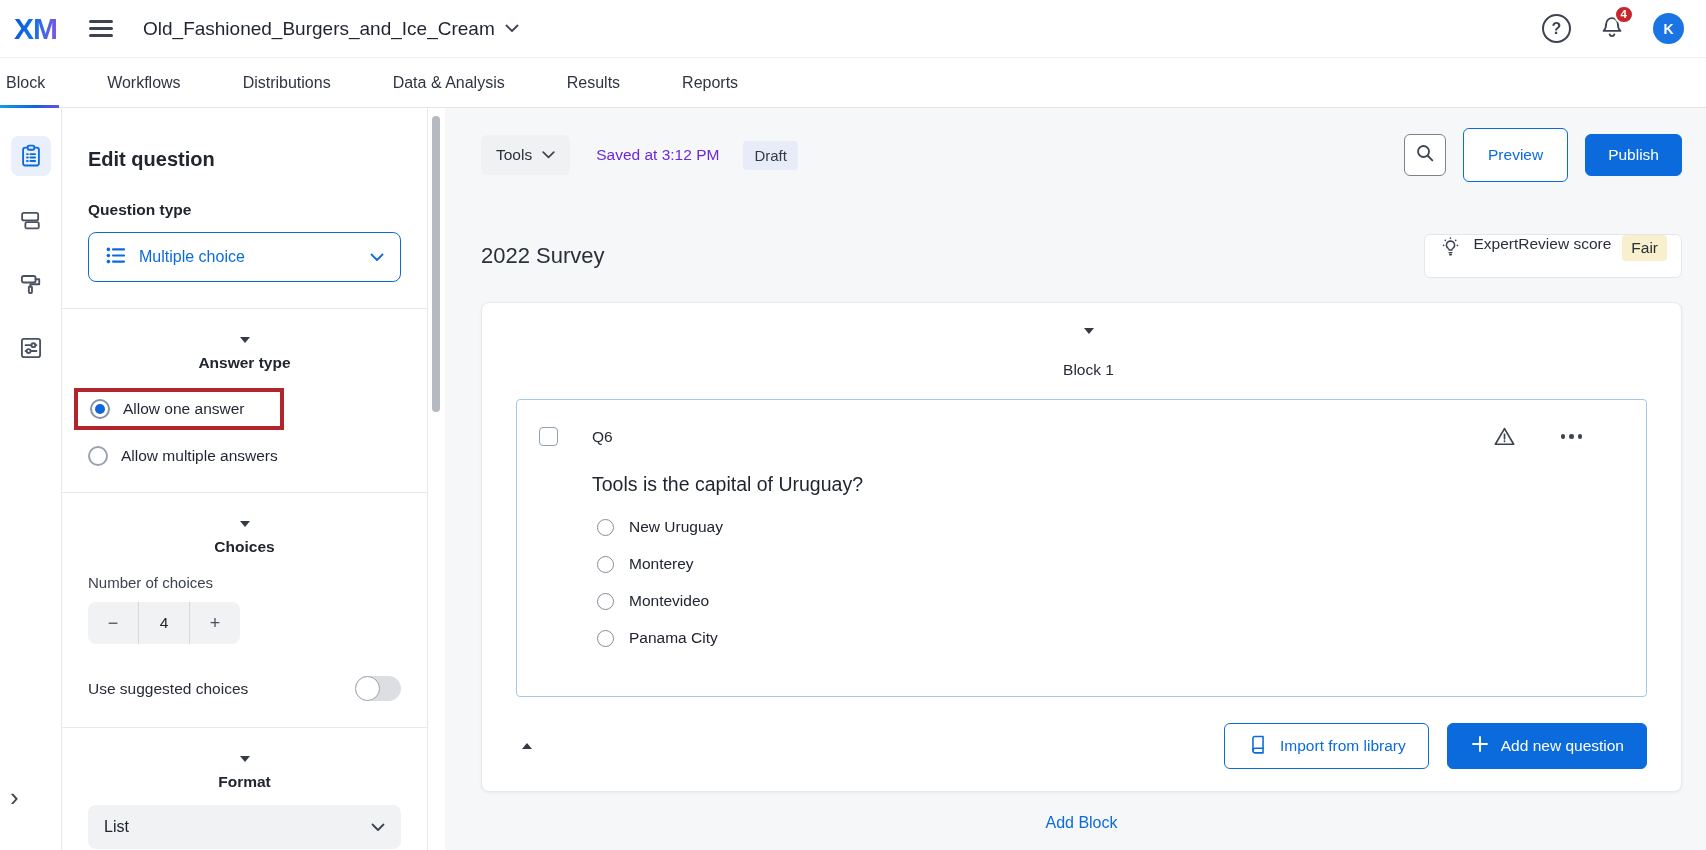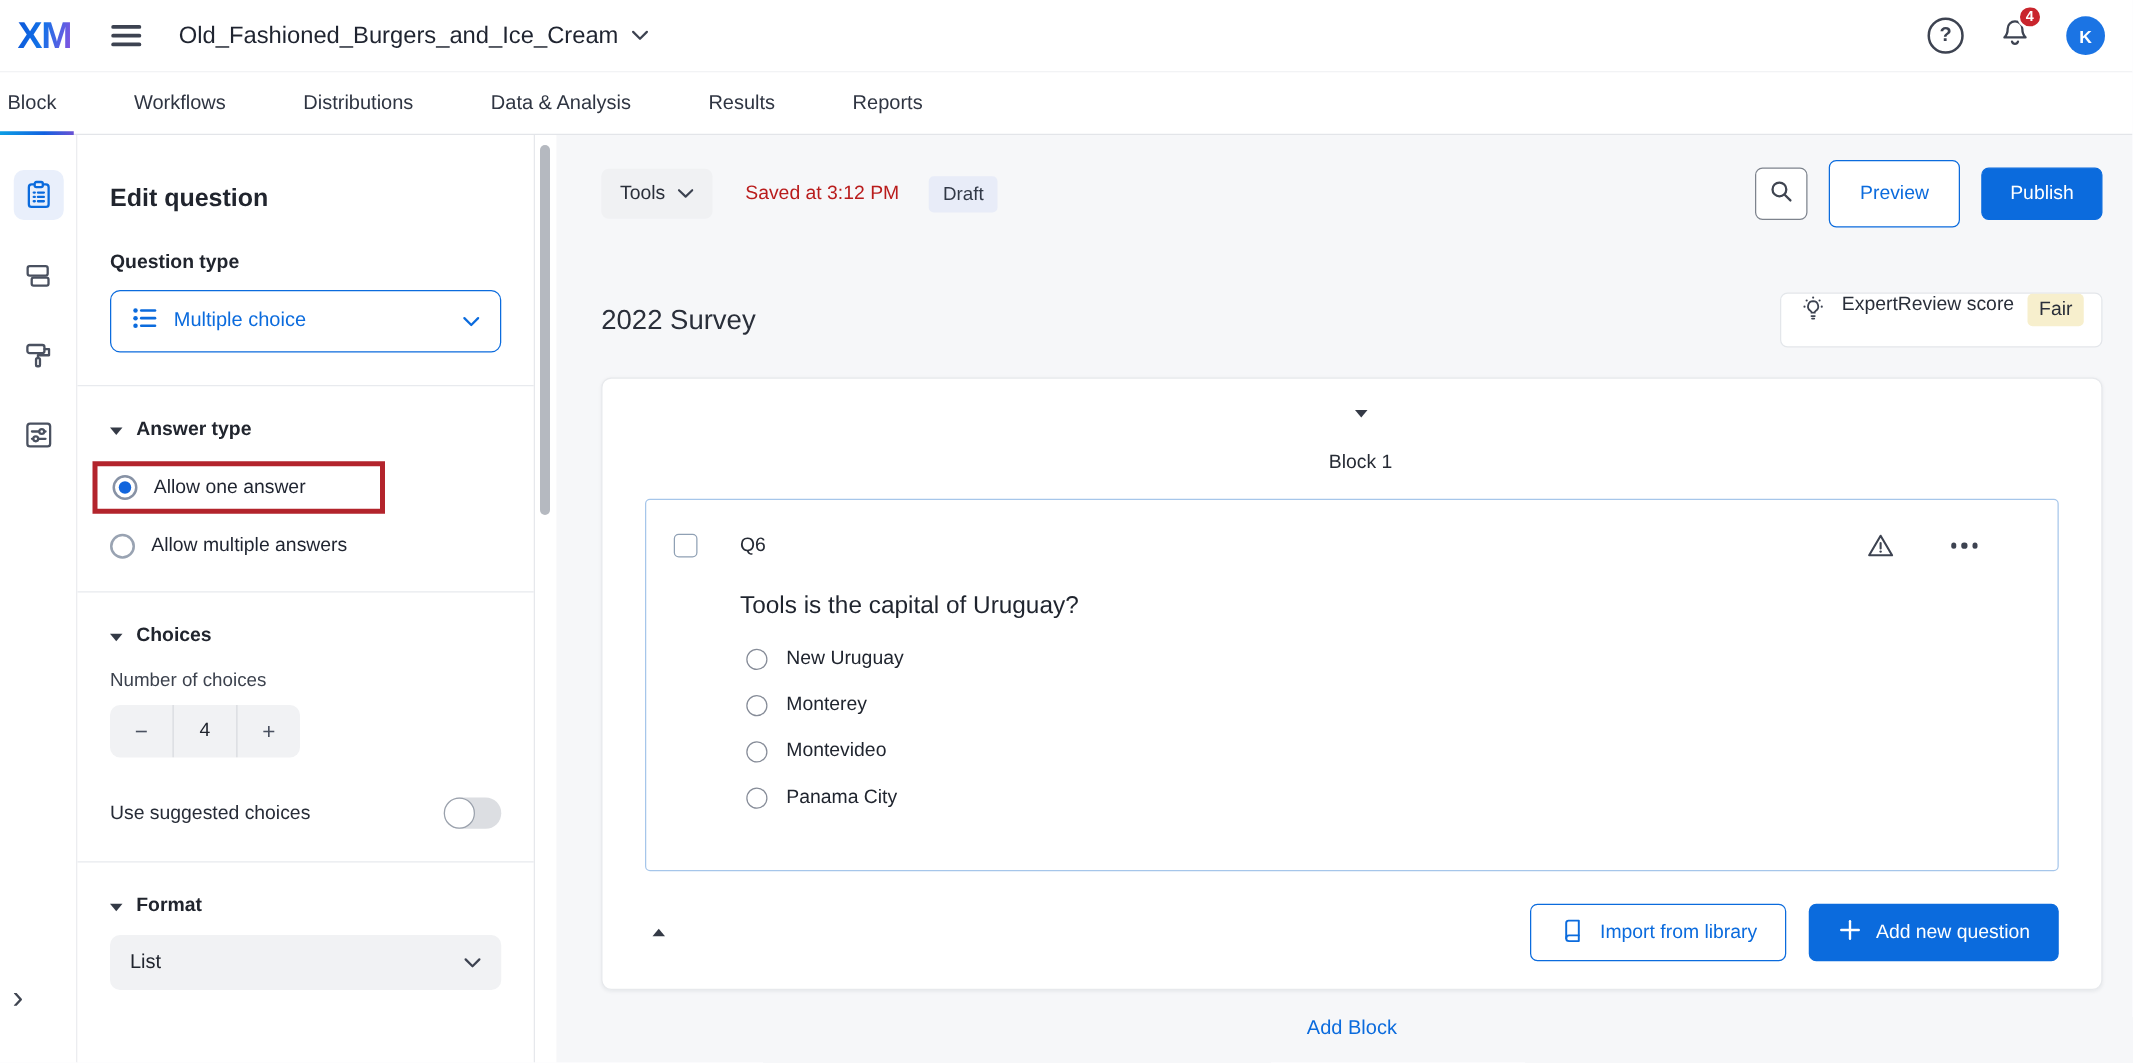--- a/index.html
+++ b/index.html
@@ -44,33 +44,33 @@
   .rail-expand { position:absolute; bottom:40px; left:10px; font-size:26px; color:#3f4551; cursor:pointer; line-height:1; }
 
   
   .panel { width:366px; border-right:1px solid #e6e8ec; background:#fff; padding:0 26px; position:relative; }
   .panel h1 { font-size:20px; font-weight:700; color:#21252e; margin-top:40px; }
   .field-label { font-size:15.5px; font-weight:700; color:#21252e; margin-top:30px; }
   .qtype-btn { margin-top:13px; height:50px; border:1px solid #0b6bdd; border-radius:8px;
     display:flex; align-items:center; padding:0 16px; gap:13px; color:#0b6bdd; font-size:16px; cursor:pointer; background:#fff; }
   .qtype-btn .chev { margin-left:auto; color:#0b6bdd; }
   .divider { height:1px; background:#e8eaee; margin:26px -26px 0; }
-  .sec-head { display:flex; align-items:center; gap:11px; margin-top:26px; cursor:pointer; }
+  .sec-head { display:flex; align-items:center; gap:11px; margin-top:26px; cursor:pointer;flex-direction:column; }
   .sec-head .caret-down { margin-top:2px; }
   .sec-head span { font-size:15.5px; font-weight:700; color:#21252e; }
   .caret-down { width:0; height:0; border-left:5px solid transparent; border-right:5px solid transparent;
     border-top:6px solid #343a46; }
   .caret-up { width:0; height:0; border-left:5px solid transparent; border-right:5px solid transparent;
     border-bottom:6px solid #343a46; }
   .radio-row { display:flex; align-items:center; gap:13px; cursor:pointer; }
   .radio { width:20px; height:20px; border:2px solid #99a3b2; border-radius:50%; position:relative; background:#fff; flex:none; }
   .radio.checked { border-color:#8792a5; }
   .radio.checked::after { content:""; position:absolute; inset:3px; border-radius:50%; background:#1165dd; }
   .radio-label { font-size:15.5px; color:#1f2430; }
-  .annotation-box { border:4px solid #b3242c; margin:16px 0 0 -14px; padding:7px 12px; width:234px; }
+  .annotation-box { border:4px solid #b3242c; margin:16px 0 0 -14px; padding:7px 12px; width:210px; }
   .radio-row.plain { margin:16px 0 0 0; }
   .sub-label { font-size:15px; color:#3c424e; margin-top:18px; }
   .stepper { margin-top:11px; width:152px; height:42px; background:#f1f2f4; border-radius:8px;
     display:flex; align-items:stretch; overflow:hidden; }
   .stepper > div { flex:1; display:flex; align-items:center; justify-content:center; }
   .step-btn { font-size:18px; color:#4a5160; cursor:pointer; }
   .step-mid { border-left:1px solid #d8dade; border-right:1px solid #d8dade; font-size:15.5px; color:#21252e; }
   .toggle-row { margin-top:32px; display:flex; align-items:center; justify-content:space-between; }
   .toggle-row span { font-size:15.5px; color:#272c37; }
   .toggle { width:46px; height:25px; border-radius:13px; background:#dcdee2; position:relative; cursor:pointer; flex:none; }
@@ -81,21 +81,21 @@
   .select .chev { margin-left:auto; }
 
   .gutter { width:17px; background:#fff; position:relative; }
   .scroll-thumb { position:absolute; top:8px; left:4px; width:8px; height:296px; background:#b5b9c0; border-radius:4px; cursor:pointer; }
 
   
   .main { flex:1; background:#f6f7f9; padding:20px 24px 0 36px; overflow:hidden; }
   .toolbar { display:flex; align-items:center; }
   .tools-btn { height:40px; background:#f0f1f3; border-radius:6px; display:flex; align-items:center;
     gap:10px; padding:0 15px; font-size:15.5px; color:#2a2f3a; cursor:pointer; }
-  .saved { margin-left:26px; font-size:15.5px; color:#b91c1c;text-align:right; }
+  .saved { margin-left:26px; font-size:15.5px; color:#6d28d9;text-align:right; }
   .draft { margin-left:24px; background:#e8ecf8; border-radius:4px; padding:6px 11px; font-size:15px; color:#323947; }
   .tb-right { margin-left:auto; display:flex; align-items:center; gap:17px; }
   .icon-btn { width:42px; height:42px; background:#fff; border:1px solid #7d838d; border-radius:6px;
     display:flex; align-items:center; justify-content:center; color:#3f4551; cursor:pointer; }
   .btn-outline { height:54px; padding:0 24px; background:#fff; border:1px solid #0b6bdd; border-radius:6px;
     color:#0b6bdd; font-size:15.5px; display:flex; align-items:center; gap:10px; cursor:pointer; }
   .btn-primary { height:42px; padding:0 22px; background:#0b6bdd; border:1px solid #0b6bdd; border-radius:6px;
     color:#fff; font-size:15.5px; display:flex; align-items:center; gap:10px; cursor:pointer; }
 
   .title-row { margin-top:52px; display:flex; align-items:center; justify-content:space-between; }

